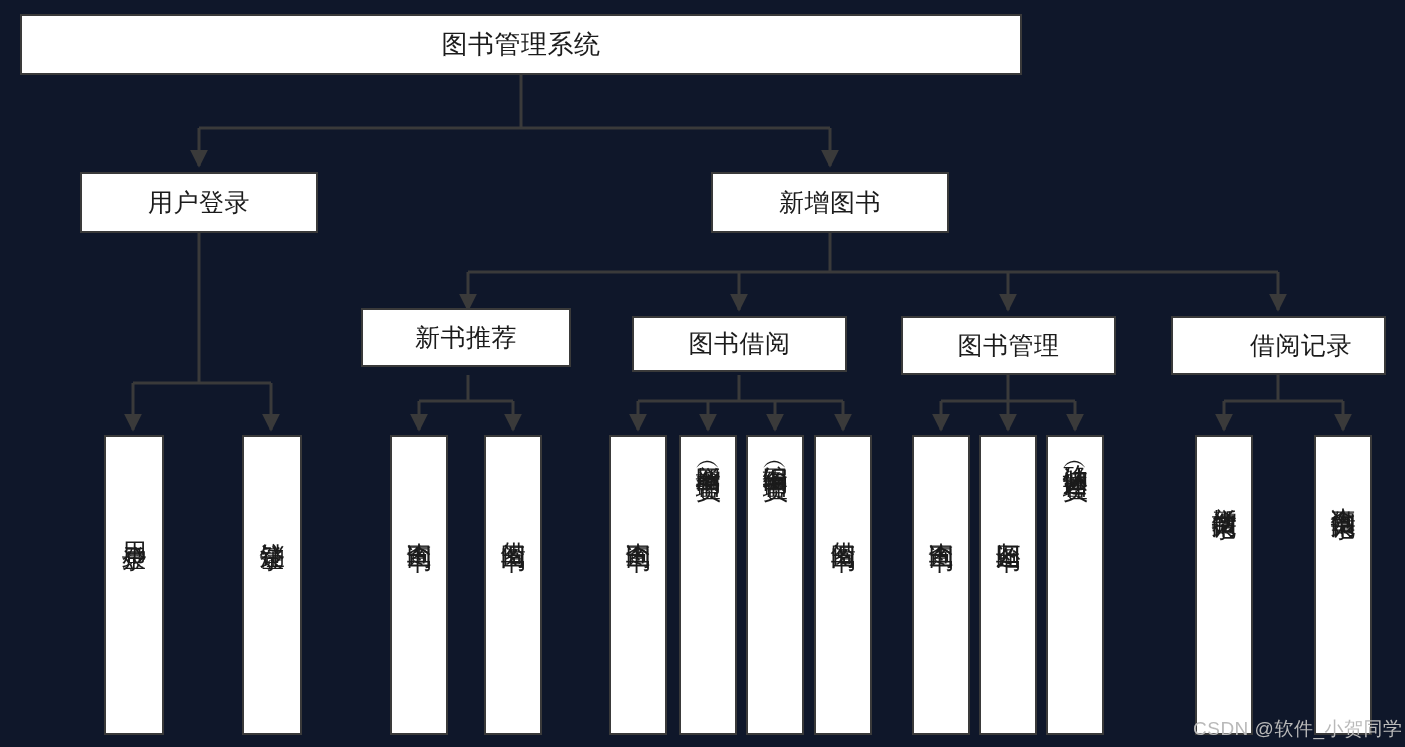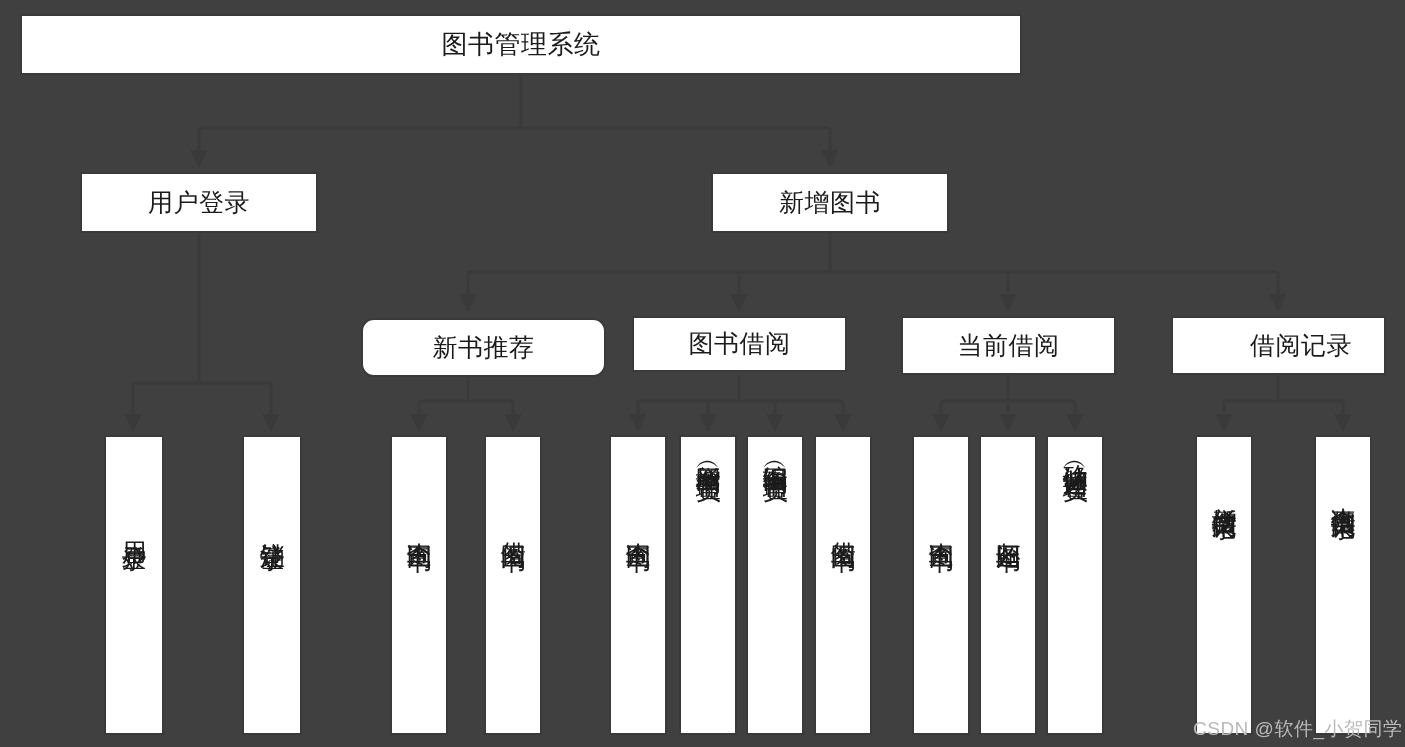--- a/index.html
+++ b/index.html
@@ -7,21 +7,21 @@
     padding: 0;
     background: #ffffff;
   }
   body {
     font-family: "Liberation Sans", "DejaVu Sans", sans-serif;
   }
   #canvas {
     position: relative;
     width: 1405px;
     height: 747px;
-    background: #404040;
+    background: #0f172a;
     overflow: hidden;
   }
   #edges {
     position: absolute;
     left: 0;
     top: 0;
     width: 1405px;
     height: 747px;
   }
   .node {
@@ -132,28 +132,28 @@
     <span class="label">图书管理系统</span>
   </div>
 
   <div class="node horiz" style="left:80px; top:172px; width:238px; height:61px;">
     <span class="label">用户登录</span>
   </div>
   <div class="node horiz" style="left:711px; top:172px; width:238px; height:61px;">
     <span class="label">新增图书</span>
   </div>
 
-  <div class="node horiz" style="left:361px; top:318px; width:245px; height:59px;border-radius:13px;">
+  <div class="node horiz" style="left:361px; top:308px; width:210px; height:59px;">
     <span class="label">新书推荐</span>
   </div>
   <div class="node horiz" style="left:632px; top:316px; width:215px; height:56px;">
     <span class="label">图书借阅</span>
   </div>
   <div class="node horiz" style="left:901px; top:316px; width:215px; height:59px;">
-    <span class="label">当前借阅</span>
+    <span class="label">图书管理</span>
   </div>
   <div class="node horiz" style="left:1171px; top:316px; width:215px; height:59px;padding-left:45px;">
     <span class="label">借阅记录</span>
   </div>
 
   <div class="node vert" style="left:104px; top:435px; width:60px; height:300px; padding-top:85px;">
     <span class="label">用户登录</span>
   </div>
   <div class="node vert" style="left:242px; top:435px; width:60px; height:300px; padding-top:85px;">
     <span class="label">注销登录</span>

